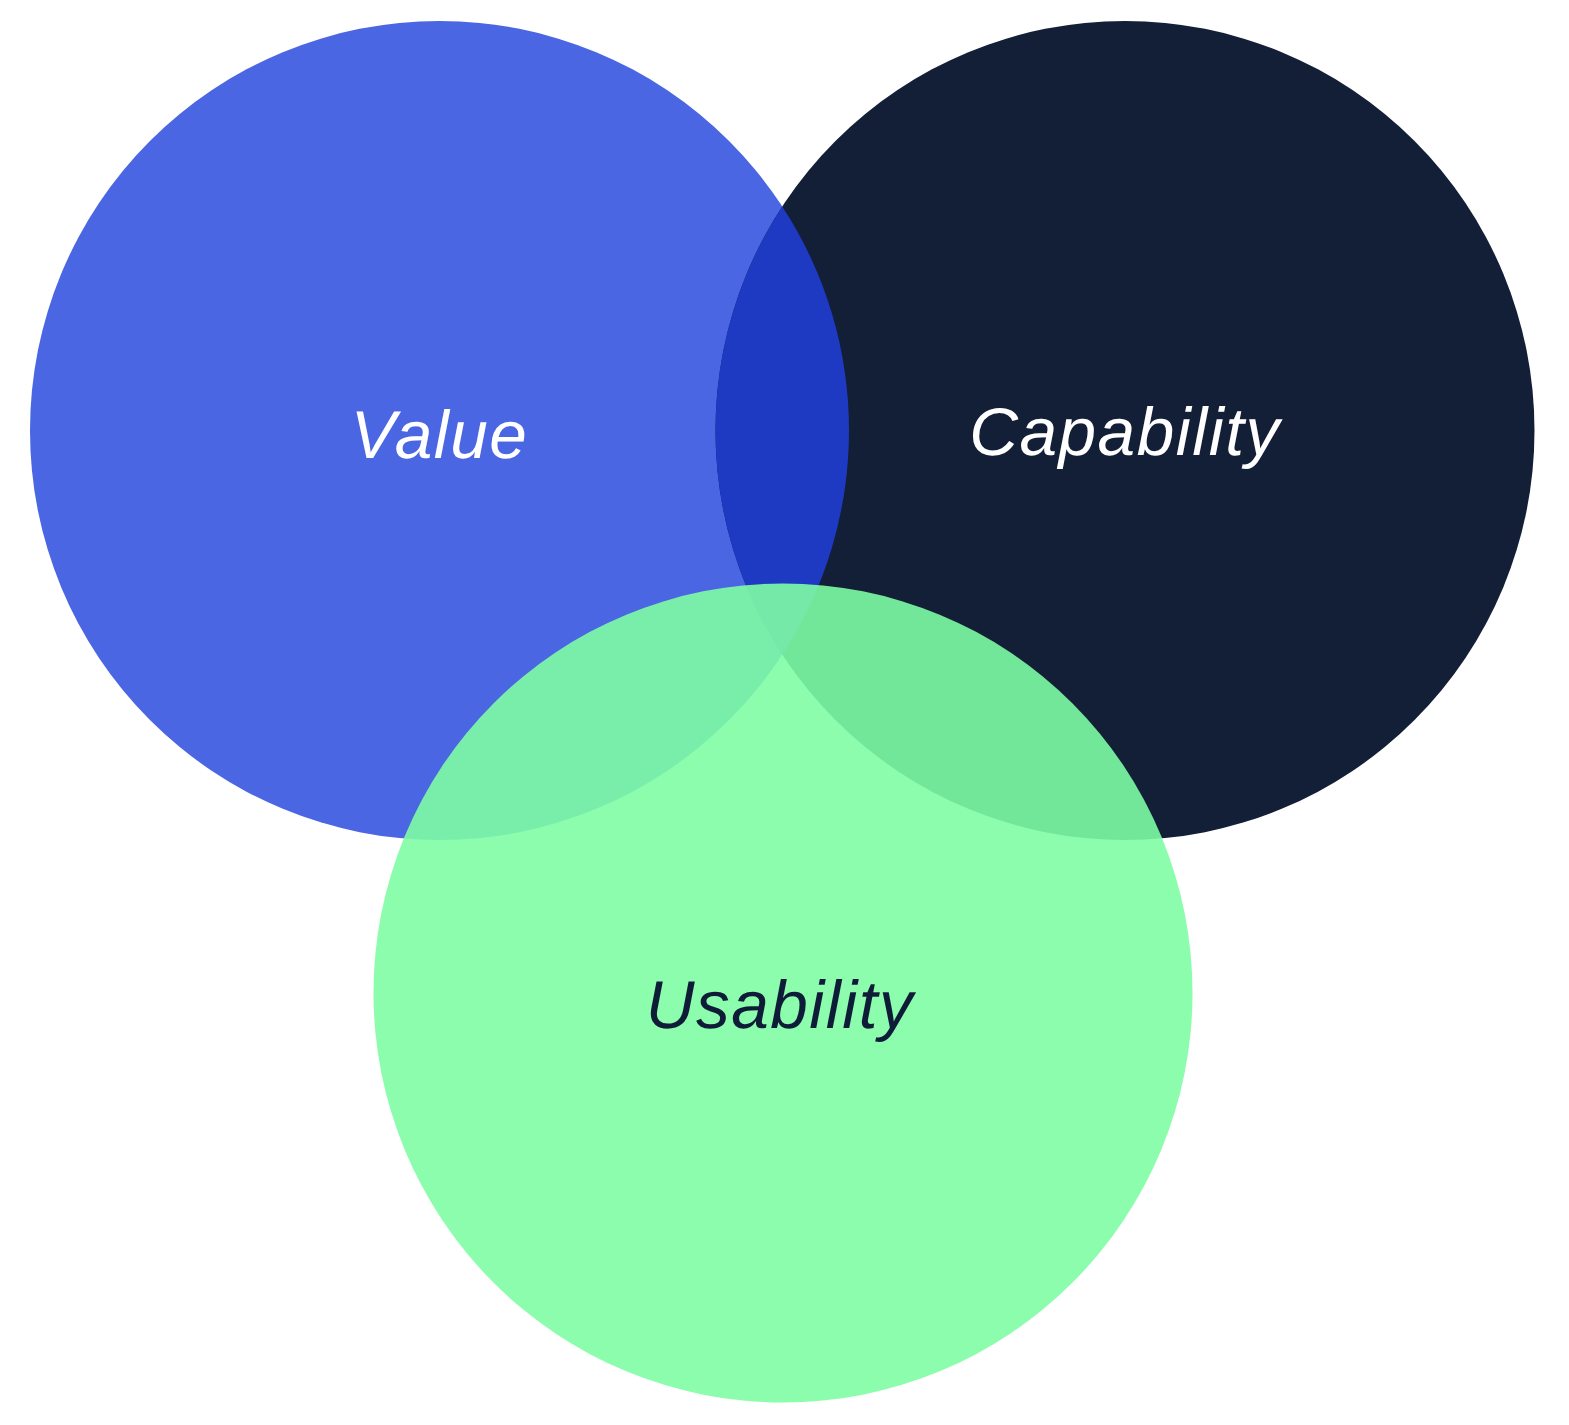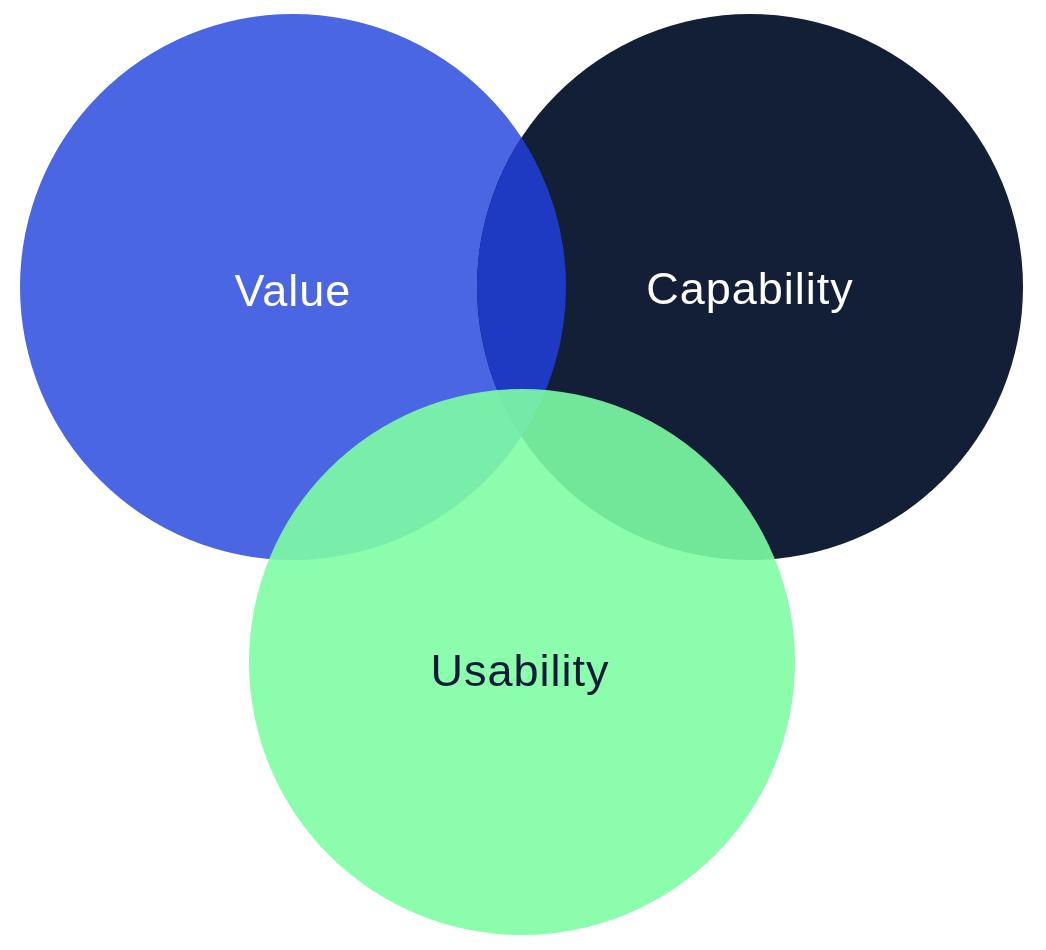--- a/index.html
+++ b/index.html
@@ -9,20 +9,21 @@
     width: 1046px;
     height: 950px;
     overflow: hidden;
     font-family: "Liberation Sans", "DejaVu Sans", sans-serif;
   }
   .stage {
     position: relative;
     width: 1046px;
     height: 950px;
     background: #ffffff;
+    font-style: italic;
   }
   svg.venn {
     display: block;
     width: 1046px;
     height: 950px;
   }
   .circle-label {
     font-family: "Liberation Sans", "DejaVu Sans", sans-serif;
     font-size: 45px;
     font-weight: 500;

